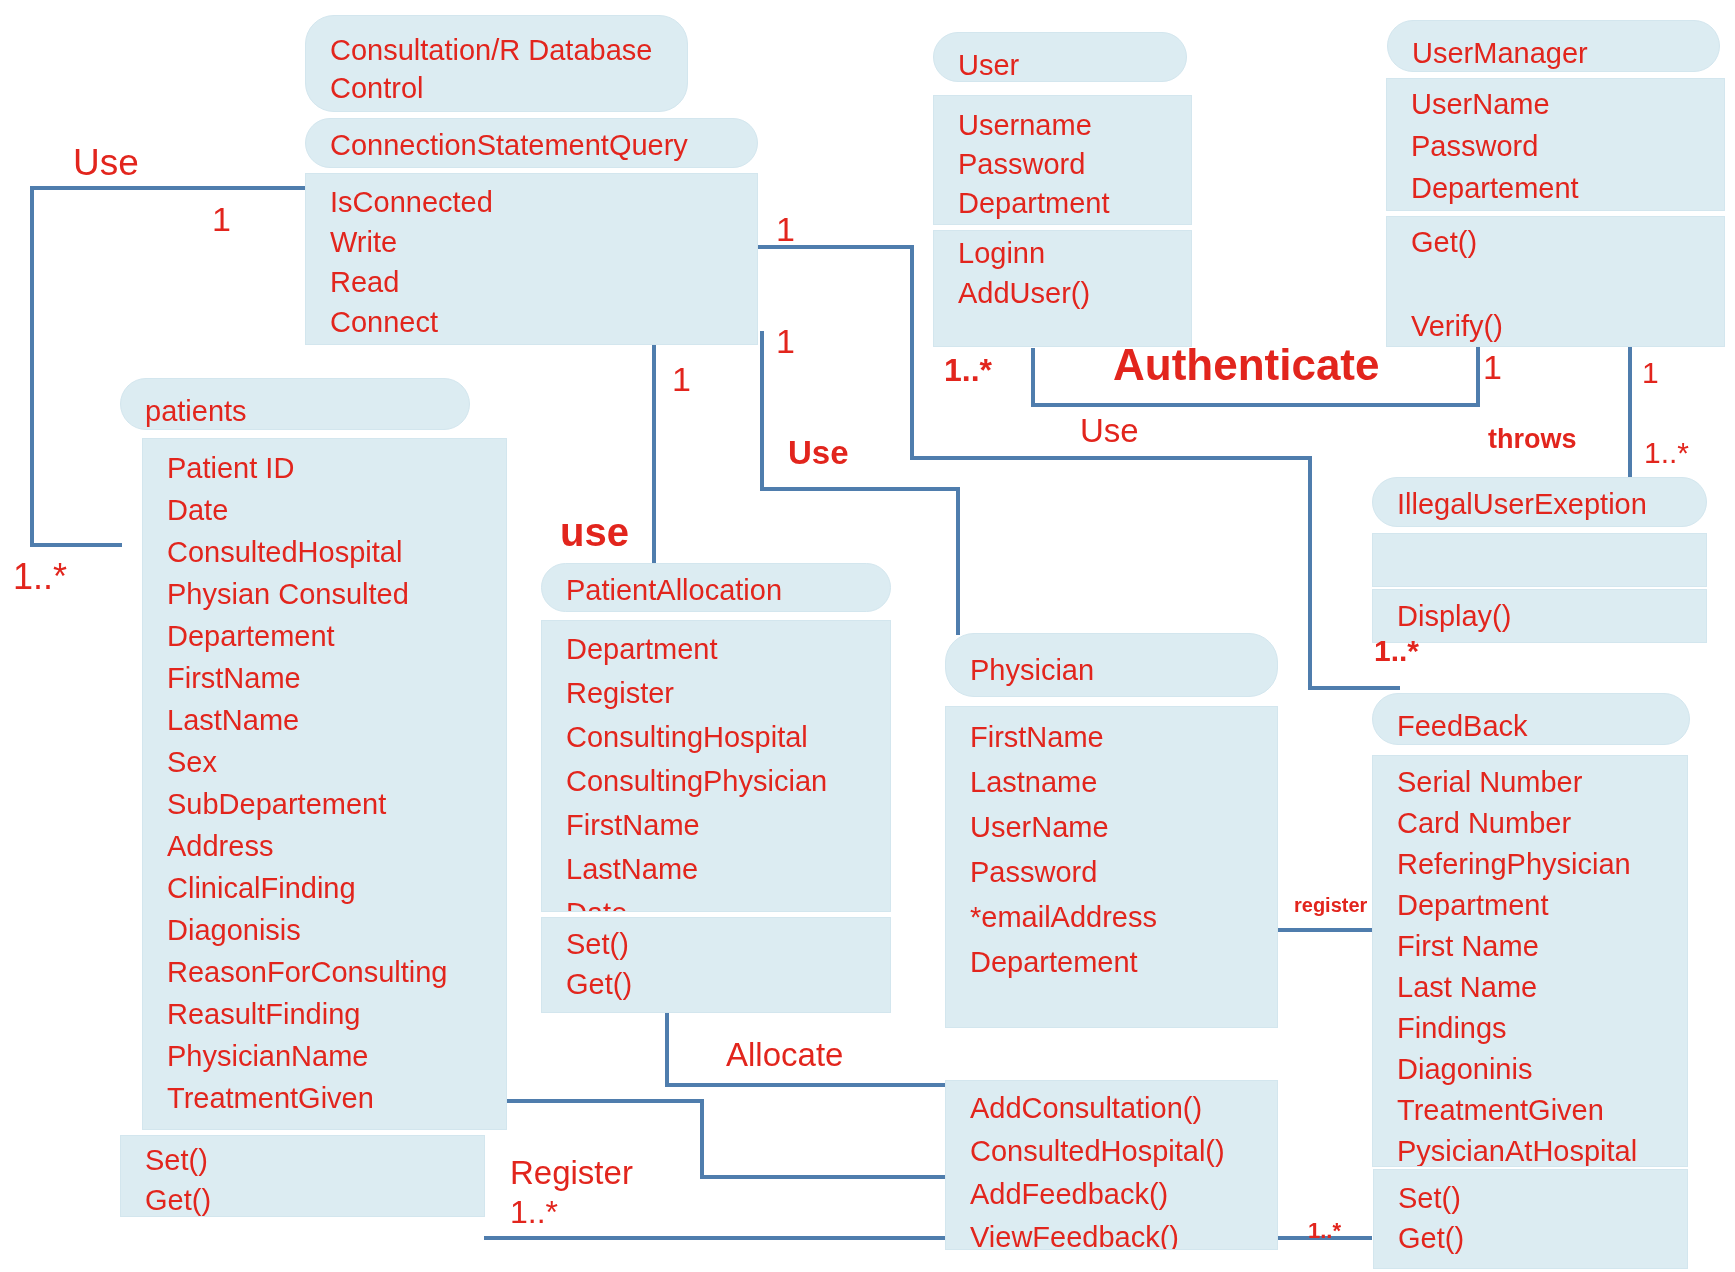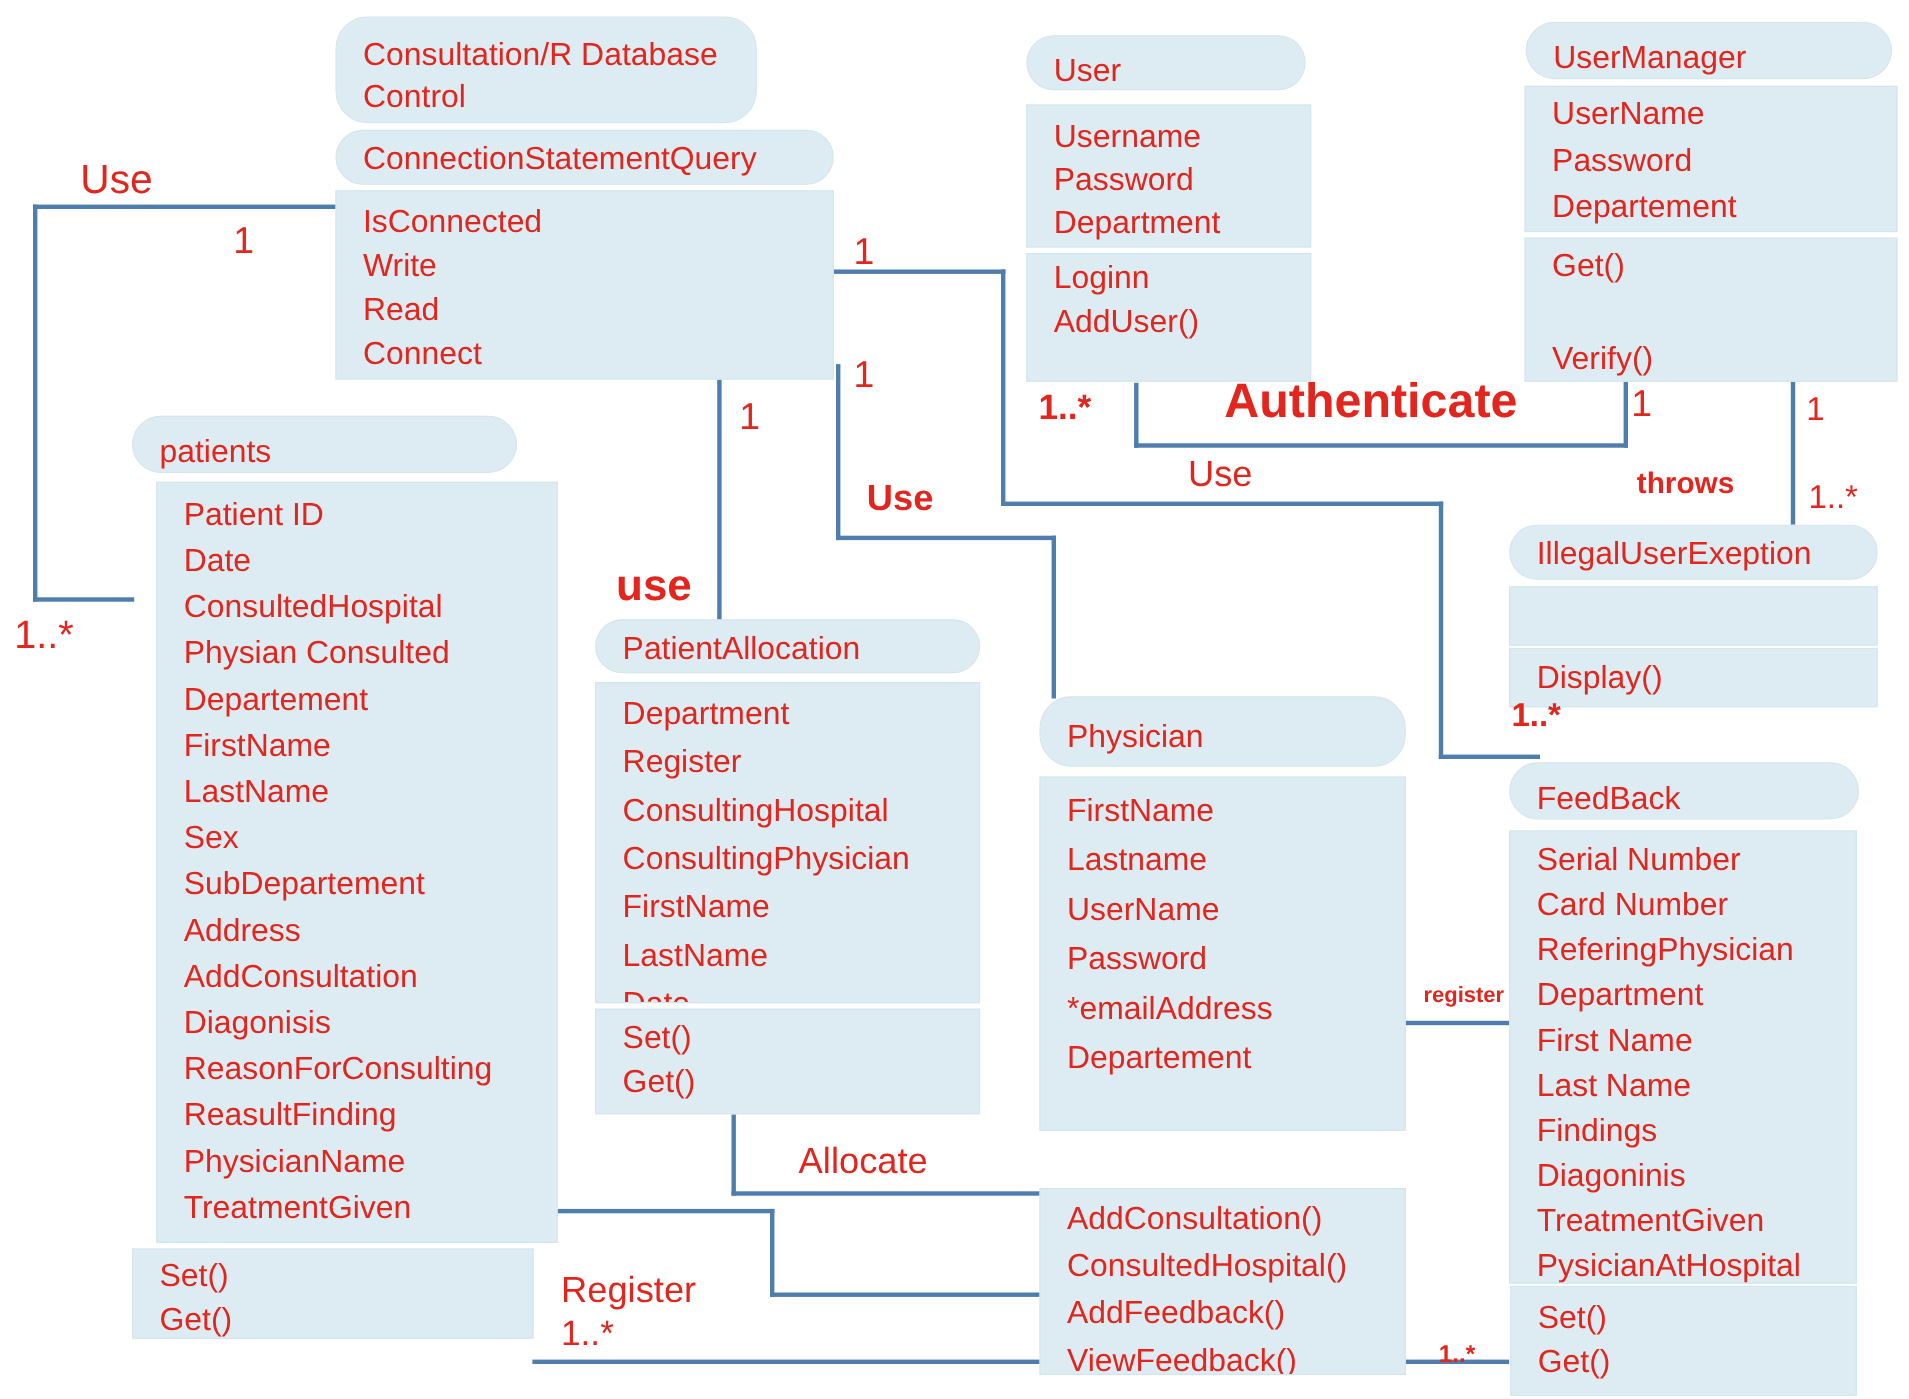--- a/index.html
+++ b/index.html
@@ -83,21 +83,21 @@
         <div class="line">Patient ID</div>
         <div class="line">Date</div>
         <div class="line">ConsultedHospital</div>
         <div class="line">Physian Consulted</div>
         <div class="line">Departement</div>
         <div class="line">FirstName</div>
         <div class="line">LastName</div>
         <div class="line">Sex</div>
         <div class="line">SubDepartement</div>
         <div class="line">Address</div>
-        <div class="line">AddConsultation</div>
+        <div class="line">ClinicalFinding</div>
         <div class="line">Diagonisis</div>
         <div class="line">ReasonForConsulting</div>
         <div class="line">ReasultFinding</div>
         <div class="line">PhysicianName</div>
         <div class="line">TreatmentGiven</div>
       </div>
   </div>
   <div class="box t29 lh40" style="left:120px;top:1135px;width:365px;height:82px;">
     <div class="pad" style="padding-top:4px;">
         <div class="line">Set()</div>

